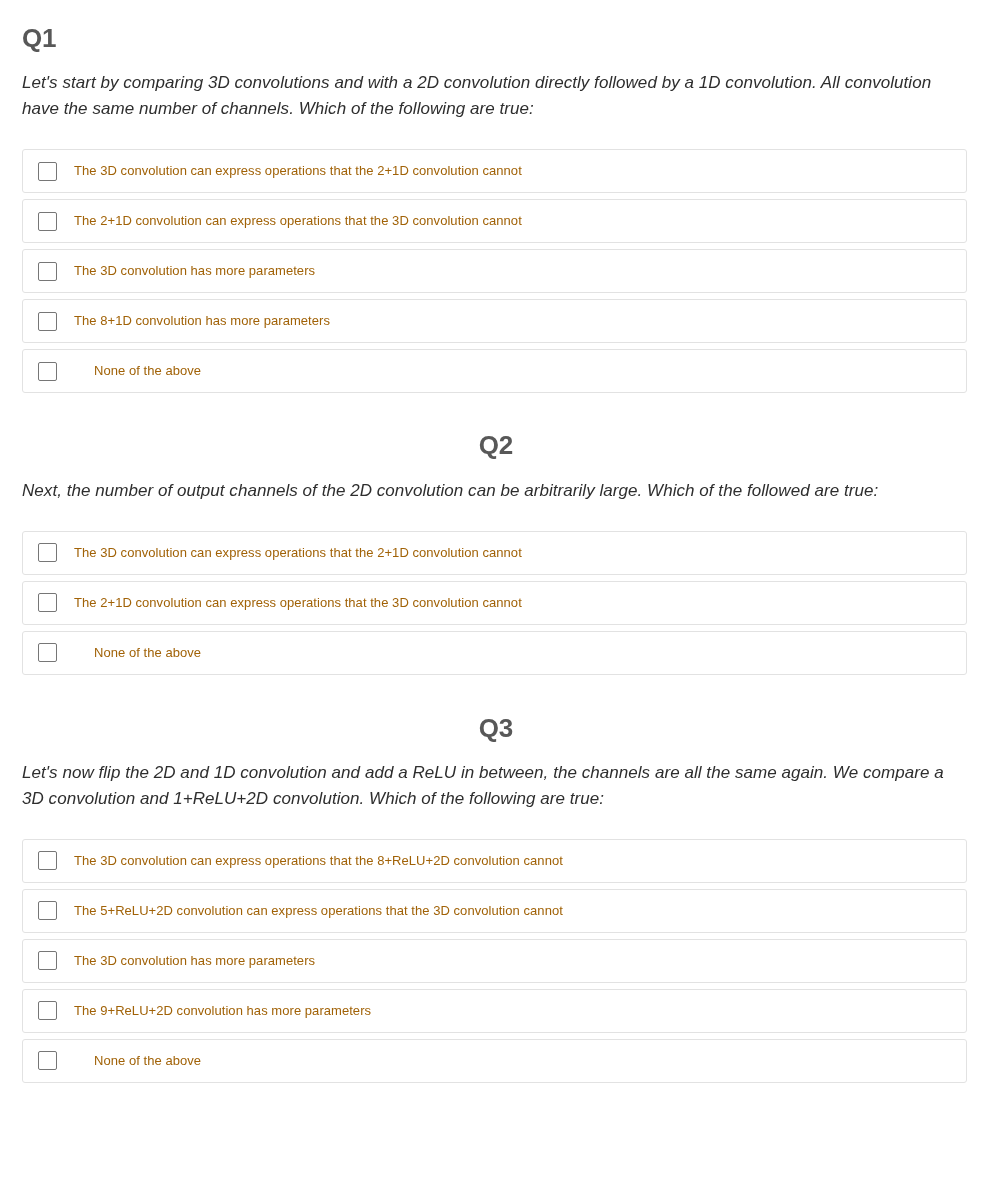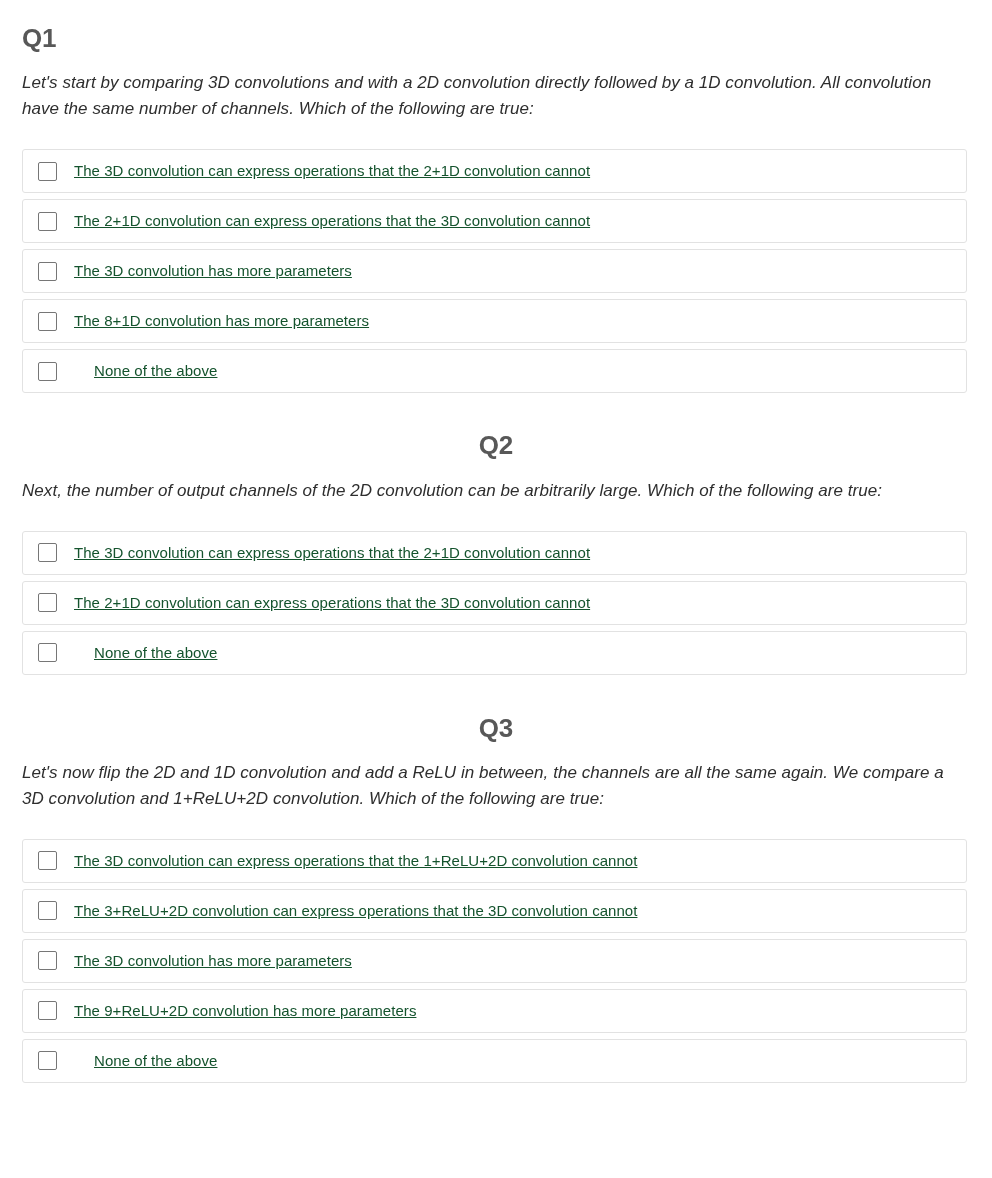--- a/index.html
+++ b/index.html
@@ -70,27 +70,26 @@
   .checkbox {
     width: 19px;
     height: 19px;
     min-width: 19px;
     border: 1px solid #767676;
     border-radius: 2px;
     background: #ffffff;
     display: inline-block;
   }
   .option-label {
-    font-size: 15px;
-    color: #14532d;
+    font-size: 13px;
+    color: #a16207;
     padding-left: 17px;
     line-height: 20px;
     white-space: nowrap;
     letter-spacing: 0.05px;
-    text-decoration: underline;
   }
 </style>
 </head>
 <body>
 
 <div class="page">
 
   <section class="question-block block-1">
     <h2 class="q-heading">Q1</h2>
     <p class="q-text">Let's start by comparing 3D convolutions and with a 2D convolution directly followed by a 1D convolution. All convolution have the same number of channels. Which of the following are true:</p>
@@ -113,21 +112,21 @@
       </li>
       <li class="option-row">
         <span class="checkbox"></span>
         <span class="option-label">None of the above</span>
       </li>
     </ul>
   </section>
 
   <section class="question-block block-2">
     <h2 class="q-heading">Q2</h2>
-    <p class="q-text">Next, the number of output channels of the 2D convolution can be arbitrarily large. Which of the following are true:</p>
+    <p class="q-text">Next, the number of output channels of the 2D convolution can be arbitrarily large. Which of the followed are true:</p>
     <ul class="options">
       <li class="option-row">
         <span class="checkbox"></span>
         <span class="option-label">The 3D convolution can express operations that the 2+1D convolution cannot</span>
       </li>
       <li class="option-row">
         <span class="checkbox"></span>
         <span class="option-label">The 2+1D convolution can express operations that the 3D convolution cannot</span>
       </li>
       <li class="option-row">
@@ -136,25 +135,25 @@
       </li>
     </ul>
   </section>
 
   <section class="question-block block-3">
     <h2 class="q-heading">Q3</h2>
     <p class="q-text">Let's now flip the 2D and 1D convolution and add a ReLU in between, the channels are all the same again. We compare a 3D convolution and 1+ReLU+2D convolution. Which of the following are true:</p>
     <ul class="options">
       <li class="option-row">
         <span class="checkbox"></span>
-        <span class="option-label">The 3D convolution can express operations that the 1+ReLU+2D convolution cannot</span>
+        <span class="option-label">The 3D convolution can express operations that the 8+ReLU+2D convolution cannot</span>
       </li>
       <li class="option-row">
         <span class="checkbox"></span>
-        <span class="option-label">The 3+ReLU+2D convolution can express operations that the 3D convolution cannot</span>
+        <span class="option-label">The 5+ReLU+2D convolution can express operations that the 3D convolution cannot</span>
       </li>
       <li class="option-row">
         <span class="checkbox"></span>
         <span class="option-label">The 3D convolution has more parameters</span>
       </li>
       <li class="option-row">
         <span class="checkbox"></span>
         <span class="option-label">The 9+ReLU+2D convolution has more parameters</span>
       </li>
       <li class="option-row">

